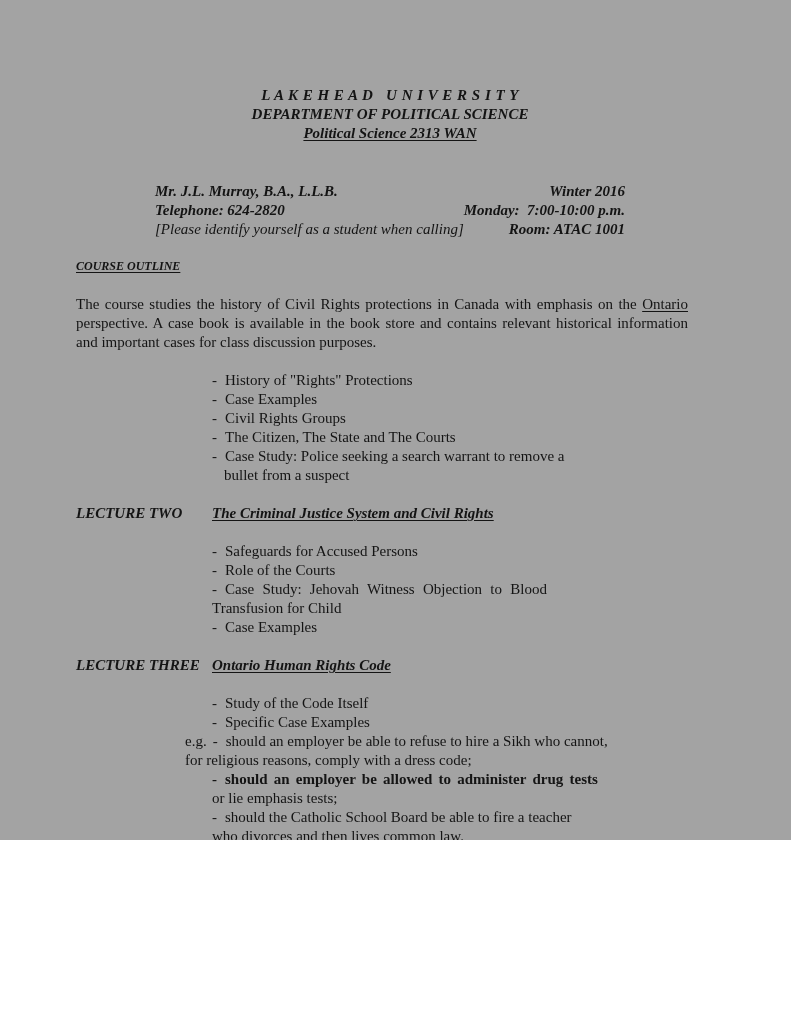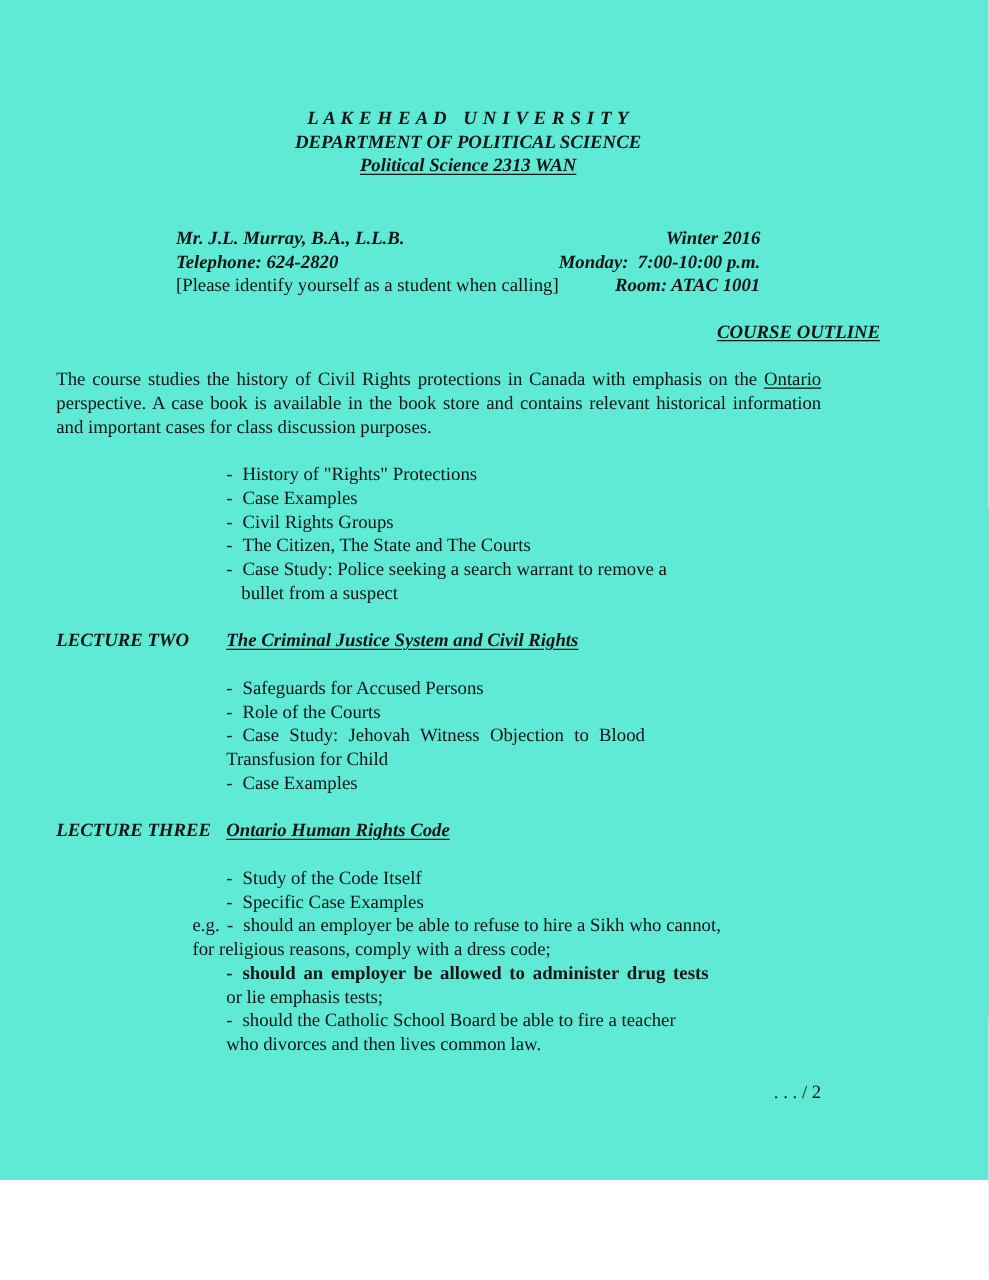--- a/index.html
+++ b/index.html
@@ -8,48 +8,48 @@
     background: #ffffff;
   }
   body {
     font-family: "Liberation Serif", "DejaVu Serif", serif;
     color: #141414;
     font-size: 15px;
     line-height: 19px;
   }
   .page {
     width: 791px;
-    height: 944px;
-    background: #5eead4;
-    padding: 86px 87px 0 45px;
+    height: 840px;
+    background: #a3a3a3;
+    padding: 86px 87px 0 76px;
     overflow: hidden;
   }
   .bold-it { font-weight: bold; font-style: italic; }
-  .it { }
+  .it { font-style: italic; }
   .u { text-decoration: underline; text-underline-offset: 2px; text-decoration-thickness: 1.2px; }
   .pre { white-space: pre; }
 
   
   .doc-header { text-align: center; }
   .h-line { white-space: pre; }
   .spaced { letter-spacing: 0.5px; }
 
   
   .info-block {
     margin-top: 39px;
     display: flex;
     justify-content: center;
   }
   .info-right { text-align: right; }
 
   
   .outline-title {
     margin-top: 18px;
-    text-align: right;
-    font-size: 15px;
+    text-align: left;
+    font-size: 12px;
   }
 
   
   .description { margin-top: 19px; width: 612px; }
   .para-line { white-space: normal; }
   .para-line.just { text-align: justify; text-align-last: justify; }
 
   
   .lecture { margin-top: 19px; }
   .lecture-head { display: flex; }

